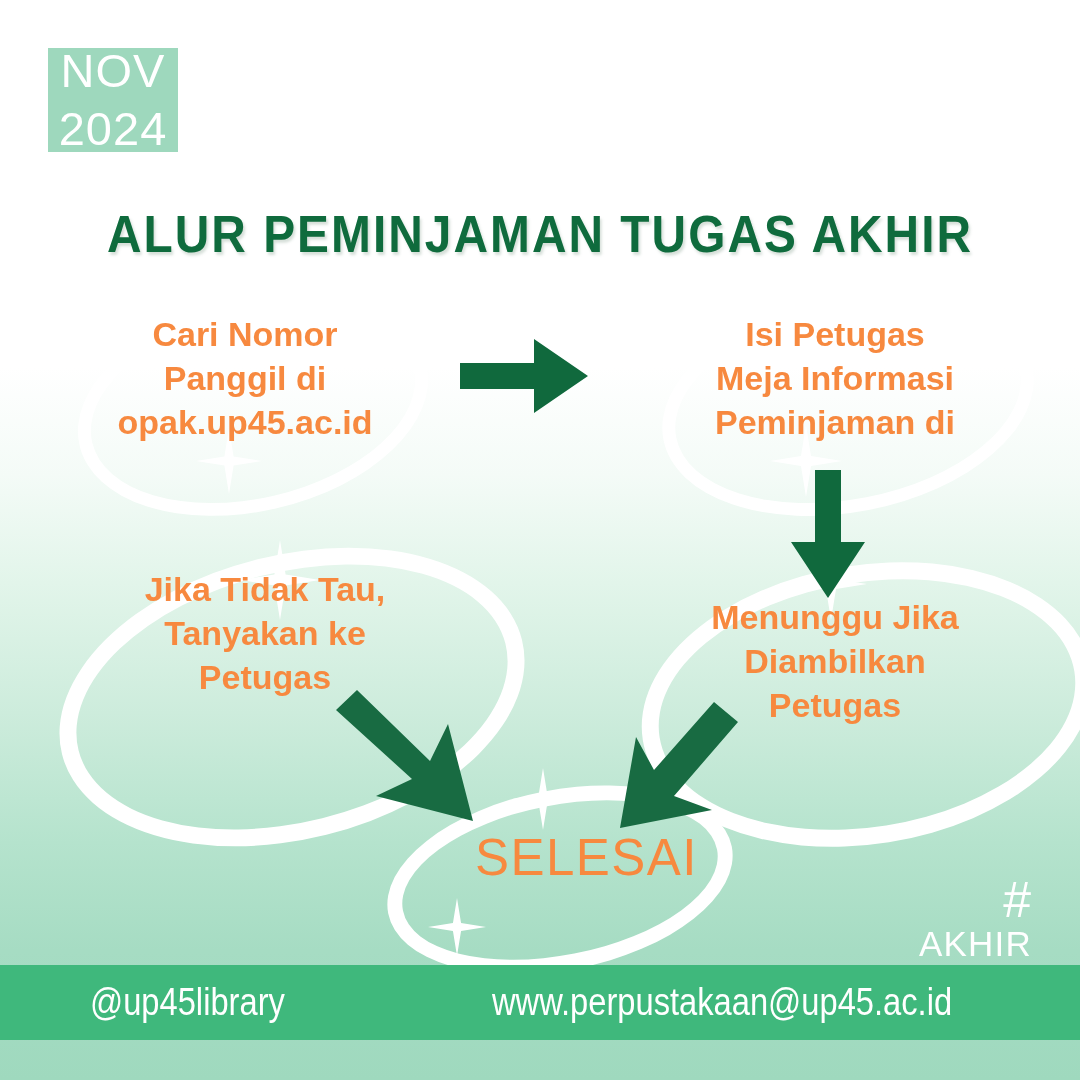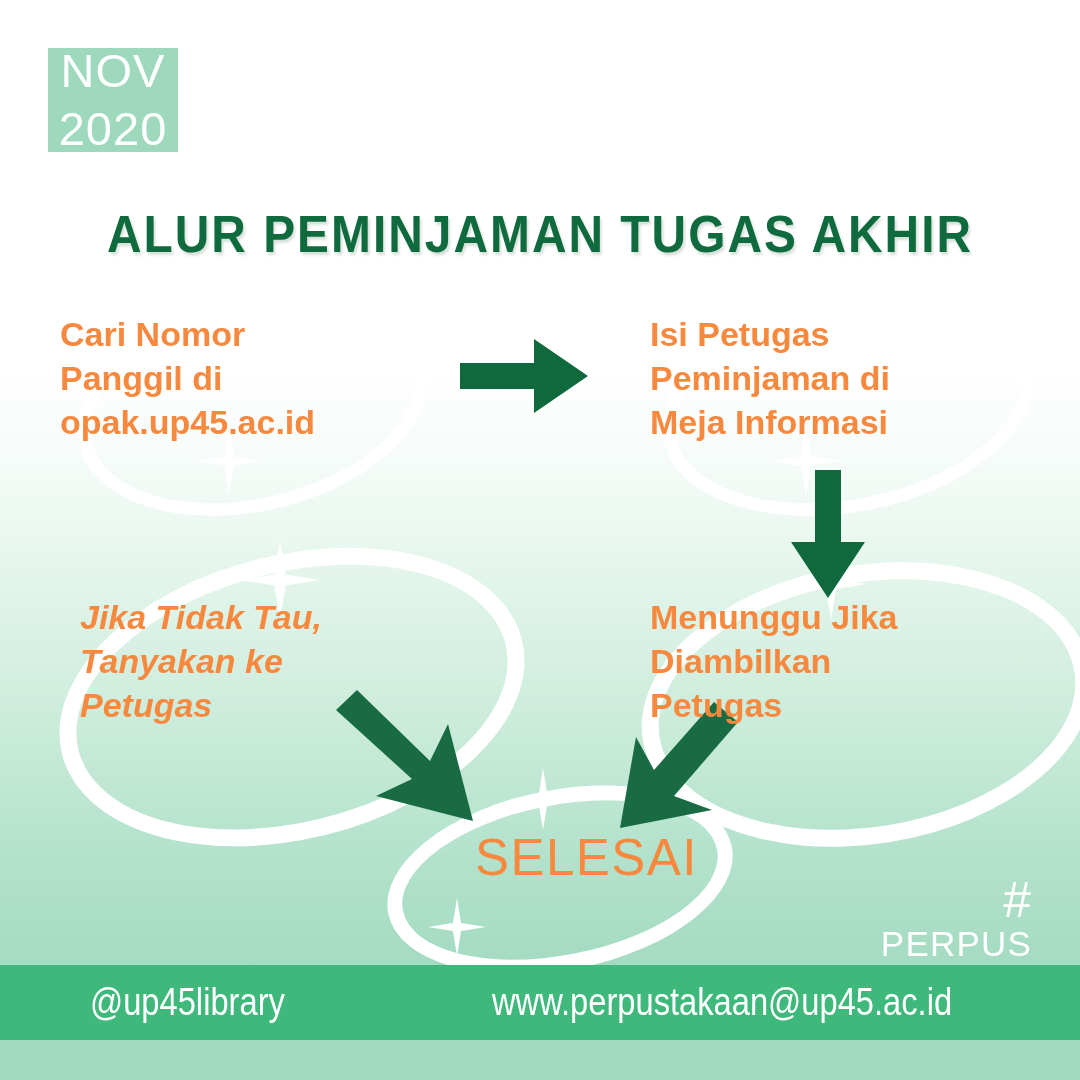--- a/index.html
+++ b/index.html
@@ -114,26 +114,26 @@
 
   
   .step {
     position: absolute;
     z-index: 4;
     color: #f7893f;
     font-family: "Liberation Sans", sans-serif;
     font-weight: bold;
     font-size: 34px;
     line-height: 1.29;
-    text-align: left;
+    text-align: center;
   }
   .step-1 { top: 313px; left: 60px;  width: 370px; }
   .step-2 { top: 313px; left: 650px; width: 370px; }
   .step-3 { top: 596px; left: 650px; width: 370px; }
-  .step-4 { top: 596px; left: 80px;  width: 370px; font-style: italic; }
+  .step-4 { top: 568px; left: 80px;  width: 370px; }
   .step-final {
     position: absolute;
     z-index: 4;
     top: 828px;
     left: 358px;
     width: 340px;
     text-align: right;
     color: #f7893f;
     font-family: "Liberation Sans", sans-serif;
     font-weight: normal;
@@ -216,37 +216,37 @@
     <div class="sparkle" style="left:512px; top:768px; width:62px; height:62px;
                 clip-path: polygon(50% 0%, 57% 43%, 100% 50%, 57% 57%, 50% 100%, 43% 57%, 0% 50%, 43% 43%);"></div>
     <div class="sparkle" style="left:428px; top:898px; width:58px; height:58px;
                 clip-path: polygon(50% 0%, 57% 43%, 100% 50%, 57% 57%, 50% 100%, 43% 57%, 0% 50%, 43% 43%);"></div>
   </div>
 
   <div class="header">
 
     <div class="date-badge">
       <span class="m">NOV</span>
-      <span class="y">2020</span>
+      <span class="y">2024</span>
     </div>
 
   </div>
 
   <div class="poster-title">ALUR PEMINJAMAN TUGAS AKHIR</div>
 
   <div class="step step-1">
     <div>Cari Nomor</div>
     <div>Panggil di</div>
     <div>opak.up45.ac.id</div>
   </div>
 
   <div class="step step-2">
     <div>Isi Petugas</div>
+    <div>Meja Informasi</div>
     <div>Peminjaman di</div>
-    <div>Meja Informasi</div>
   </div>
 
   <div class="step step-3">
     <div>Menunggu Jika</div>
     <div>Diambilkan</div>
     <div>Petugas</div>
   </div>
 
   <div class="step step-4">
     <div>Jika Tidak Tau,</div>
@@ -267,21 +267,21 @@
   <svg class="arrow arrow-dl-a" width="150" height="140" viewBox="0 0 150 140">
     <path d="M6 22 L27 2 L100 73 L118 36 L143 133 L46 108 L82 91 Z" fill="#186b42"></path>
   </svg>
 
   <svg class="arrow arrow-dl-b" width="150" height="140" viewBox="0 0 150 140">
     <path d="M102 12 L126 32 L62 106 L100 120 L8 138 L24 47 L42 80 Z" fill="#186b42"></path>
   </svg>
 
   <div class="hashtag">
     <span class="hash">#</span>
-    <span class="perpus">PERPUS</span>
+    <span class="perpus">AKHIR</span>
   </div>
 
   <div class="footer-band">
     <span class="footer-item footer-handle">@up45library</span>
     <span class="footer-item footer-web">www.perpustakaan@up45.ac.id</span>
   </div>
 
 </div>
 
 </body></html>

